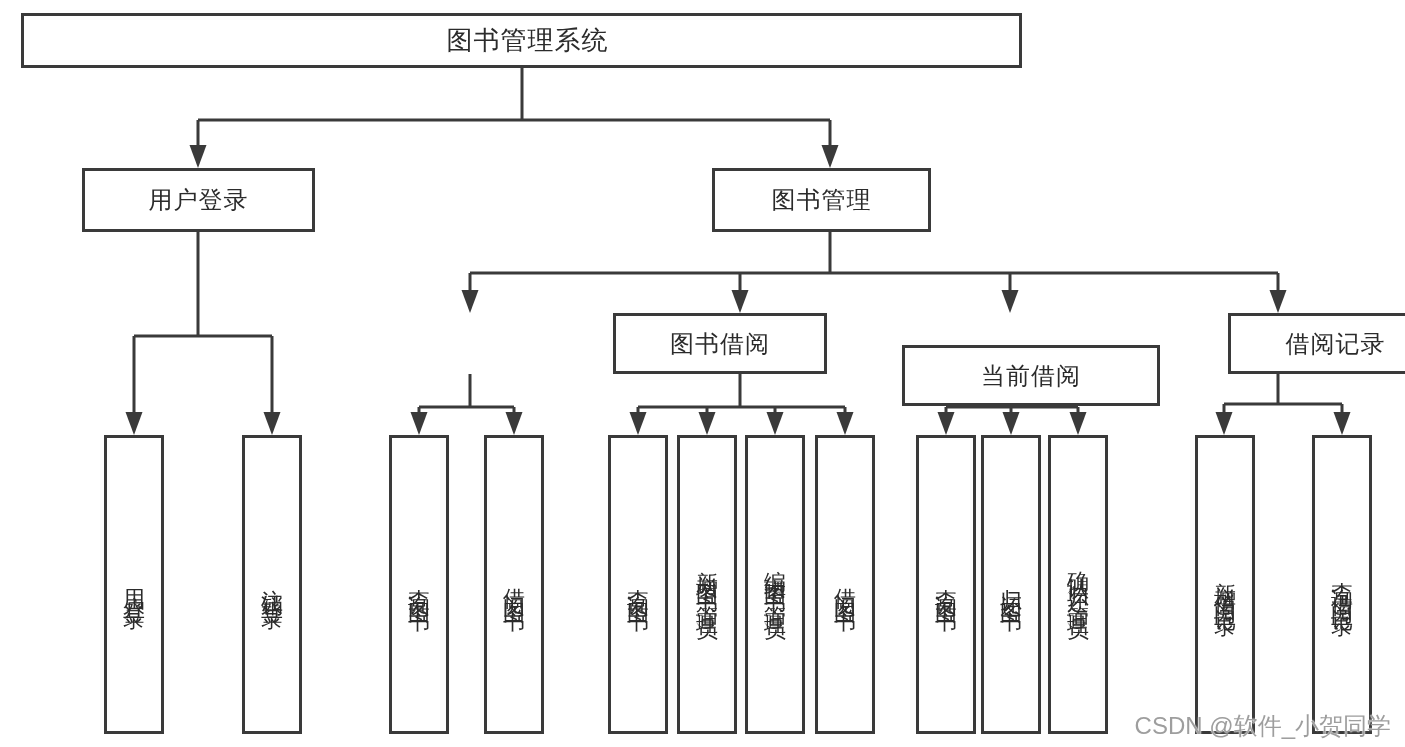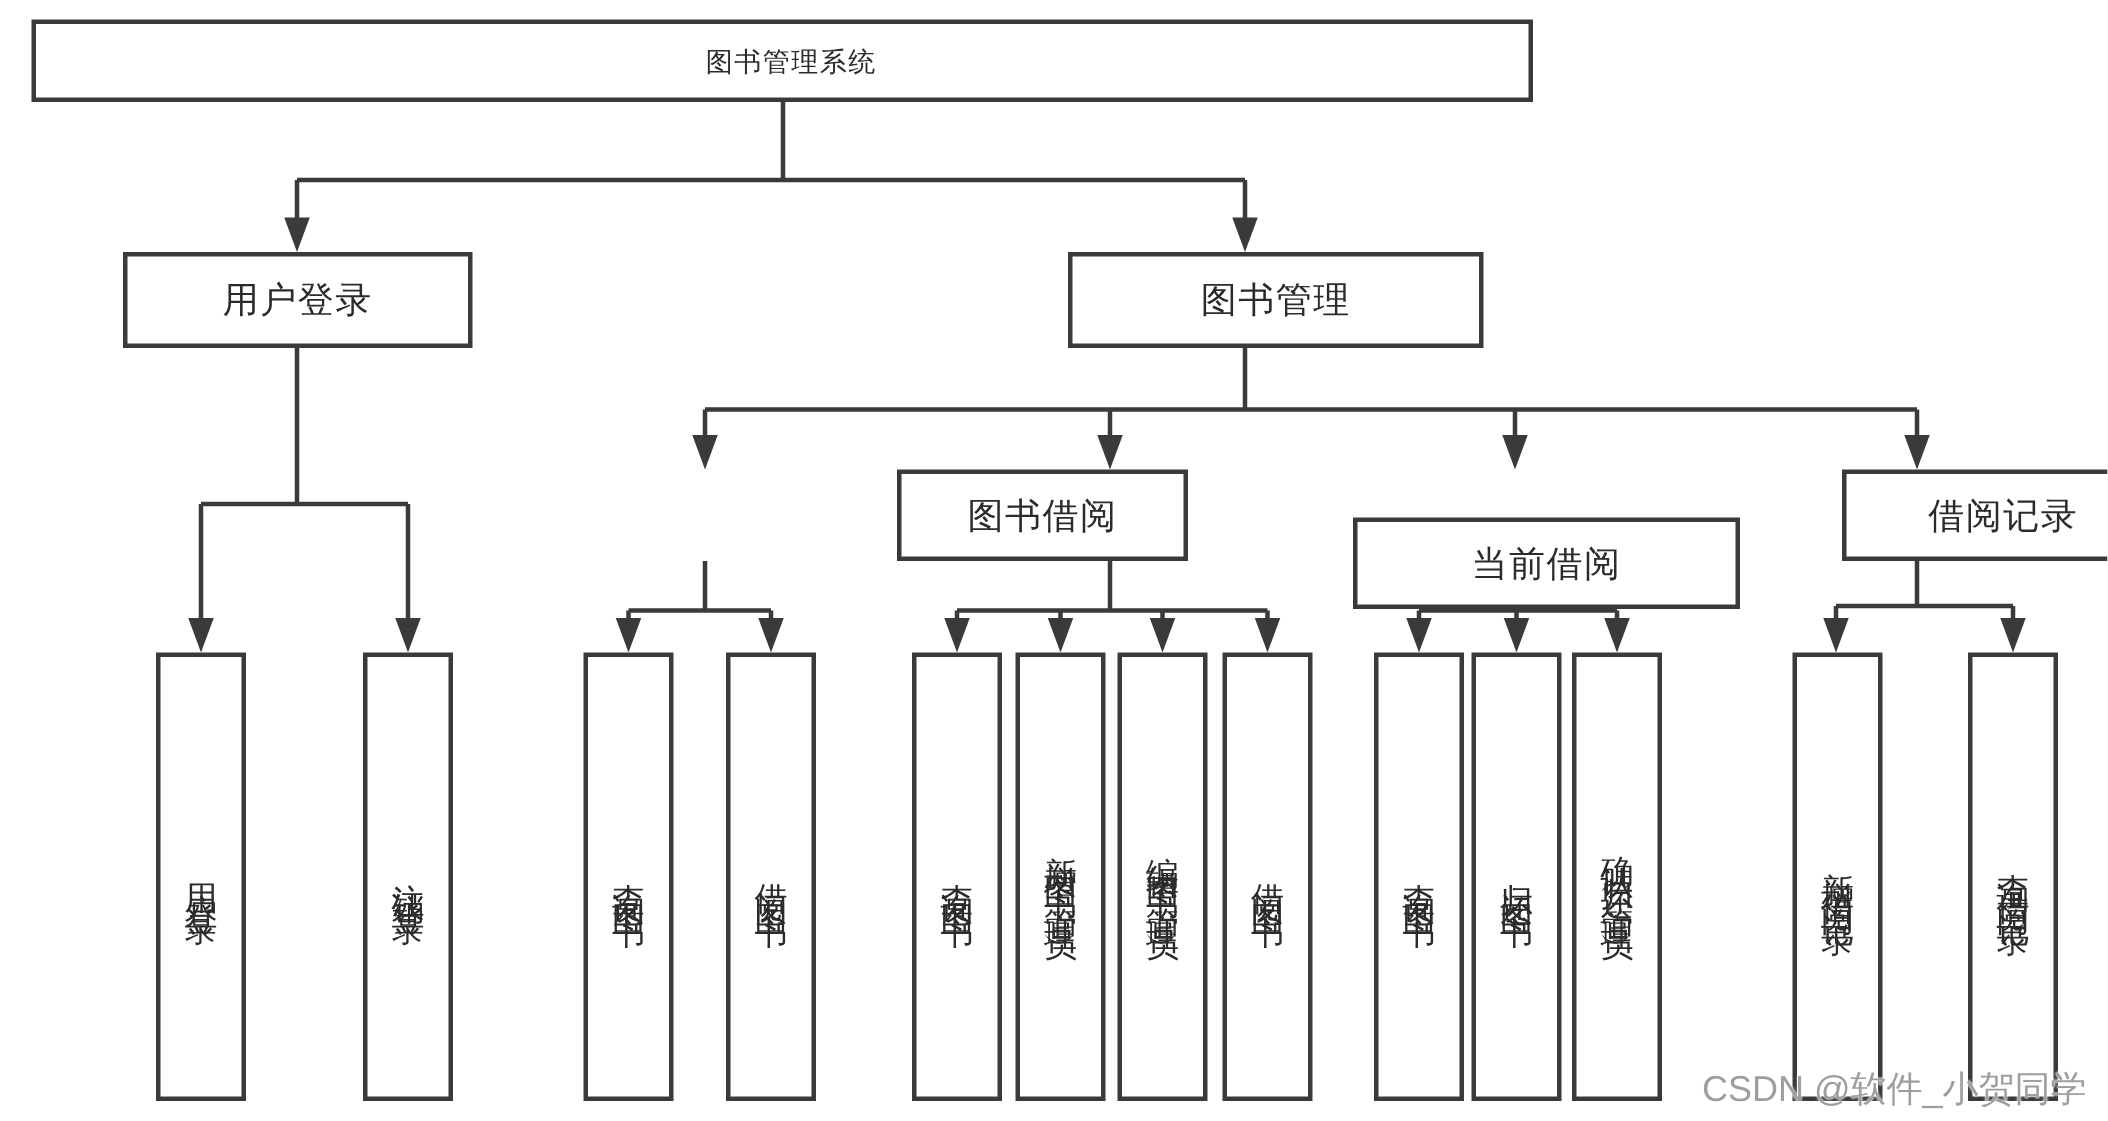--- a/index.html
+++ b/index.html
@@ -39,21 +39,21 @@
     position: absolute;
     background: var(--background);
     border: 3px solid var(--box-border);
     display: flex;
     align-items: center;
     justify-content: center;
     text-align: center;
     color: var(--text);
   }
   .h-node { font-size: 24px; letter-spacing: 1px; }
-  .root-node { font-size: 18px; padding-left: 12px; }
+  .root-node { font-size: 26px; padding-left: 12px; }
   .v-node {
     writing-mode: vertical-rl;
     text-orientation: mixed;
     font-size: 22px;
     letter-spacing: 7px;
     line-height: 1;
   }
   .watermark {
     position: absolute;
     right: 14px;
@@ -119,25 +119,25 @@
     </g>
   </svg>
 
   <div class="node h-node root-node" style="left:21px; top:13px; width:1001px; height:55px;">
     <span>图书管理系统</span>
   </div>
 
   <div class="node h-node" style="left:82px; top:168px; width:233px; height:64px;">
     <span>用户登录</span>
   </div>
-  <div class="node h-node" style="left:712px; top:168px; width:277px; height:64px;">
+  <div class="node h-node" style="left:712px; top:168px; width:219px; height:64px;">
     <span>图书管理</span>
   </div>
 
-  <div class="node h-node" style="left:598px; top:313px; width:194px; height:61px;justify-content:center;">
+  <div class="node h-node" style="left:613px; top:313px; width:214px; height:61px;justify-content:center;">
     <span>图书借阅</span>
   </div>
   <div class="node h-node" style="left:902px; top:313px; width:258px; height:61px;margin-top:32px;">
     <span>当前借阅</span>
   </div>
   <div class="node h-node" style="left:1228px; top:313px; width:215px; height:61px;">
     <span>借阅记录</span>
   </div>
 
   <div class="node v-node" style="left:104px; top:435px; width:60px; height:299px;">

